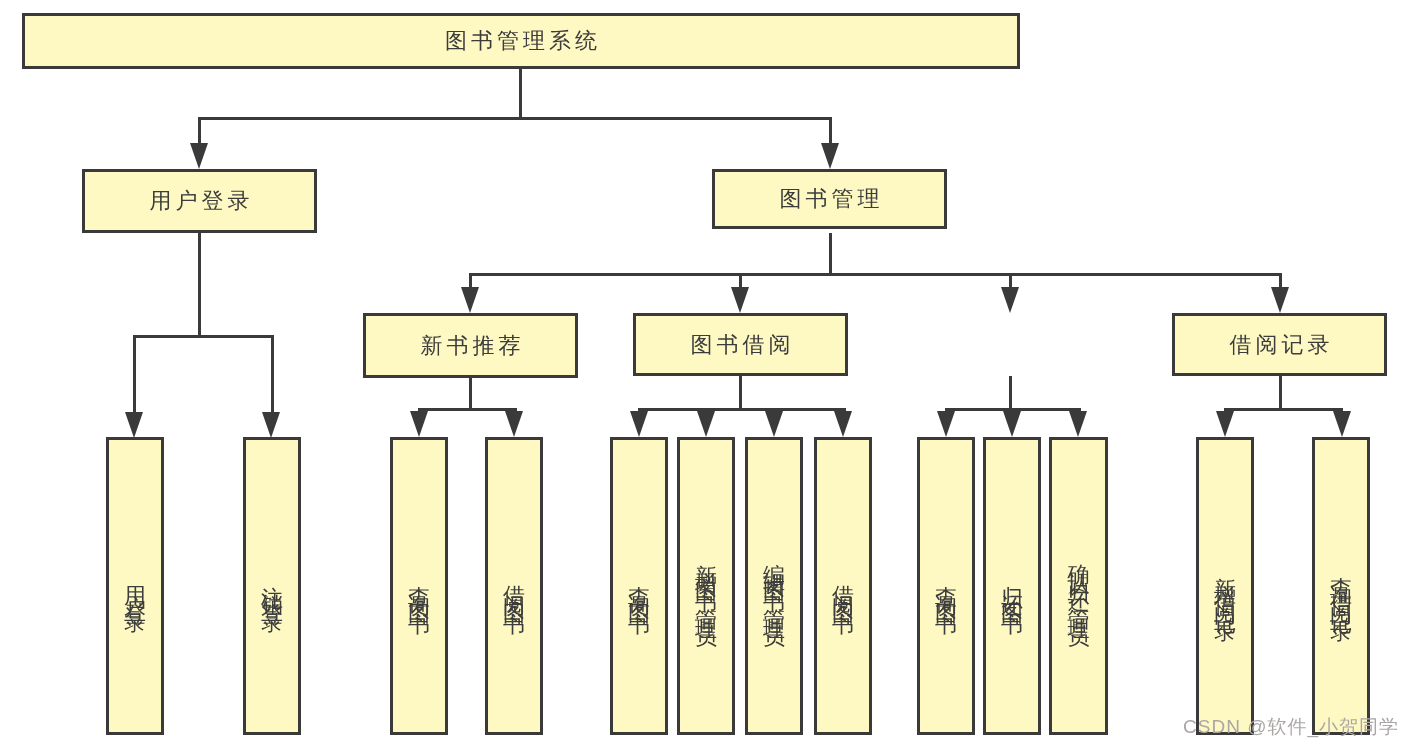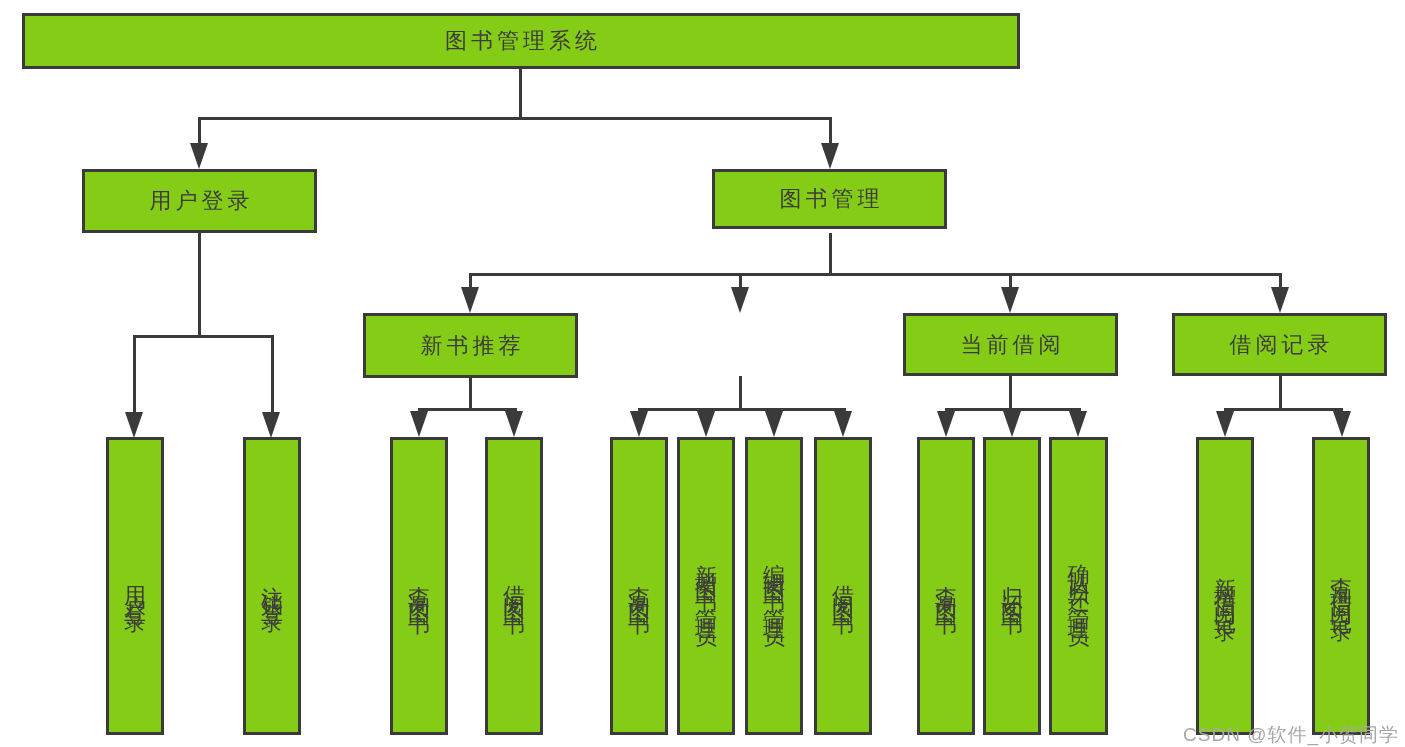--- a/index.html
+++ b/index.html
@@ -11,21 +11,21 @@
     position: relative;
     width: 1405px;
     height: 747px;
     background: #ffffff;
     overflow: hidden;
   }
   .box {
     position: absolute;
     box-sizing: border-box;
     border: 3px solid #3a3a3a;
-    background: #84cc16;
+    background: #fef9c3;
     display: flex;
     align-items: center;
     justify-content: center;
     color: #3c3c3c;
     font-size: 22px;
     line-height: 1;
     white-space: nowrap;
   }
   .box.h { letter-spacing: 4px; text-indent: 4px; }
   .box.v {
@@ -42,21 +42,20 @@
     border-right: 9px solid transparent;
     border-top: 26px solid #3a3a3a;
   }
   .watermark {
     position: absolute;
     top: 714px;
     right: 6px;
     font-size: 19px;
     letter-spacing: 1px;
     color: #aba6a6;
-    margin-top: 8px;
   }
 </style>
 </head>
 <body>
 
 <div class="canvas">
 
   <div class="box h" style="left:22px; top:13px; width:998px; height:56px">图书管理系统</div>
 
   <div class="vl" style="left:519px; top:69px; height:48px"></div>
@@ -81,21 +80,21 @@
   <div class="vl" style="left:469px; top:273px; height:14px"></div>
   <div class="arr" style="left:461px; top:287px"></div>
   <div class="vl" style="left:739px; top:273px; height:14px"></div>
   <div class="arr" style="left:731px; top:287px"></div>
   <div class="vl" style="left:1009px; top:273px; height:14px"></div>
   <div class="arr" style="left:1001px; top:287px"></div>
   <div class="vl" style="left:1279px; top:273px; height:14px"></div>
   <div class="arr" style="left:1271px; top:287px"></div>
 
   <div class="box h" style="left:363px; top:313px; width:215px; height:65px">新书推荐</div>
-  <div class="box h" style="left:903px; top:313px; width:215px; height:63px">当前借阅</div>
+  <div class="box h" style="left:633px; top:313px; width:215px; height:63px">图书借阅</div>
   <div class="box h" style="left:1172px; top:313px; width:215px; height:63px">借阅记录</div>
 
   <div class="vl" style="left:469px; top:376px; height:32px"></div>
   <div class="hl" style="left:418px; top:408px; width:99px"></div>
   <div class="arr" style="left:410px; top:411px"></div>
   <div class="arr" style="left:505px; top:411px"></div>
 
   <div class="vl" style="left:739px; top:376px; height:32px"></div>
   <div class="hl" style="left:638px; top:408px; width:208px"></div>
   <div class="arr" style="left:630px; top:411px"></div>

